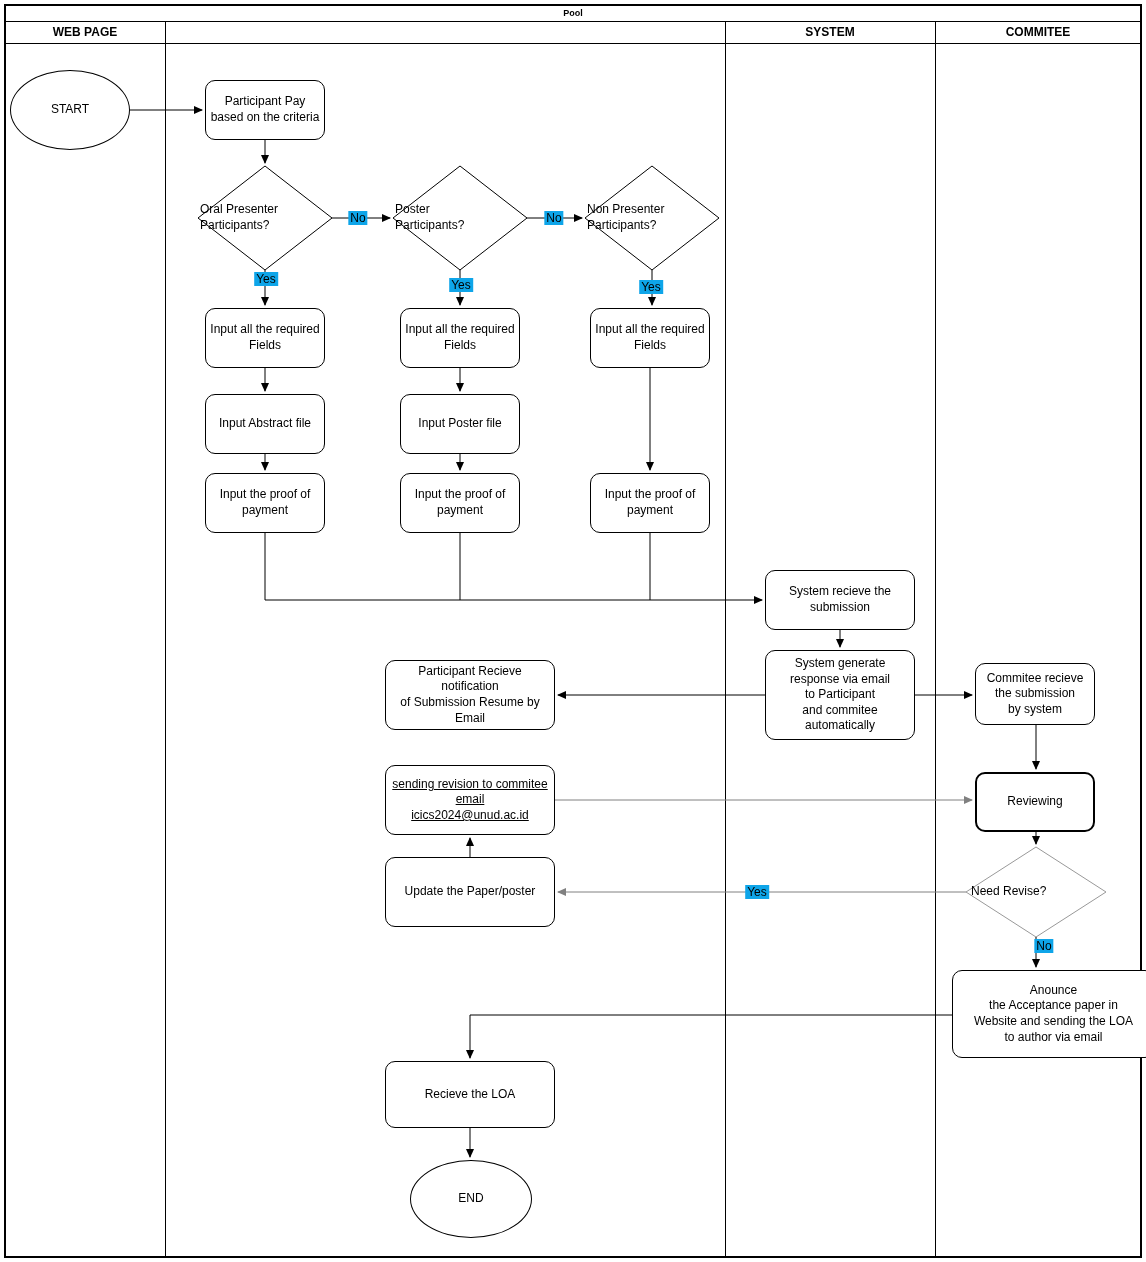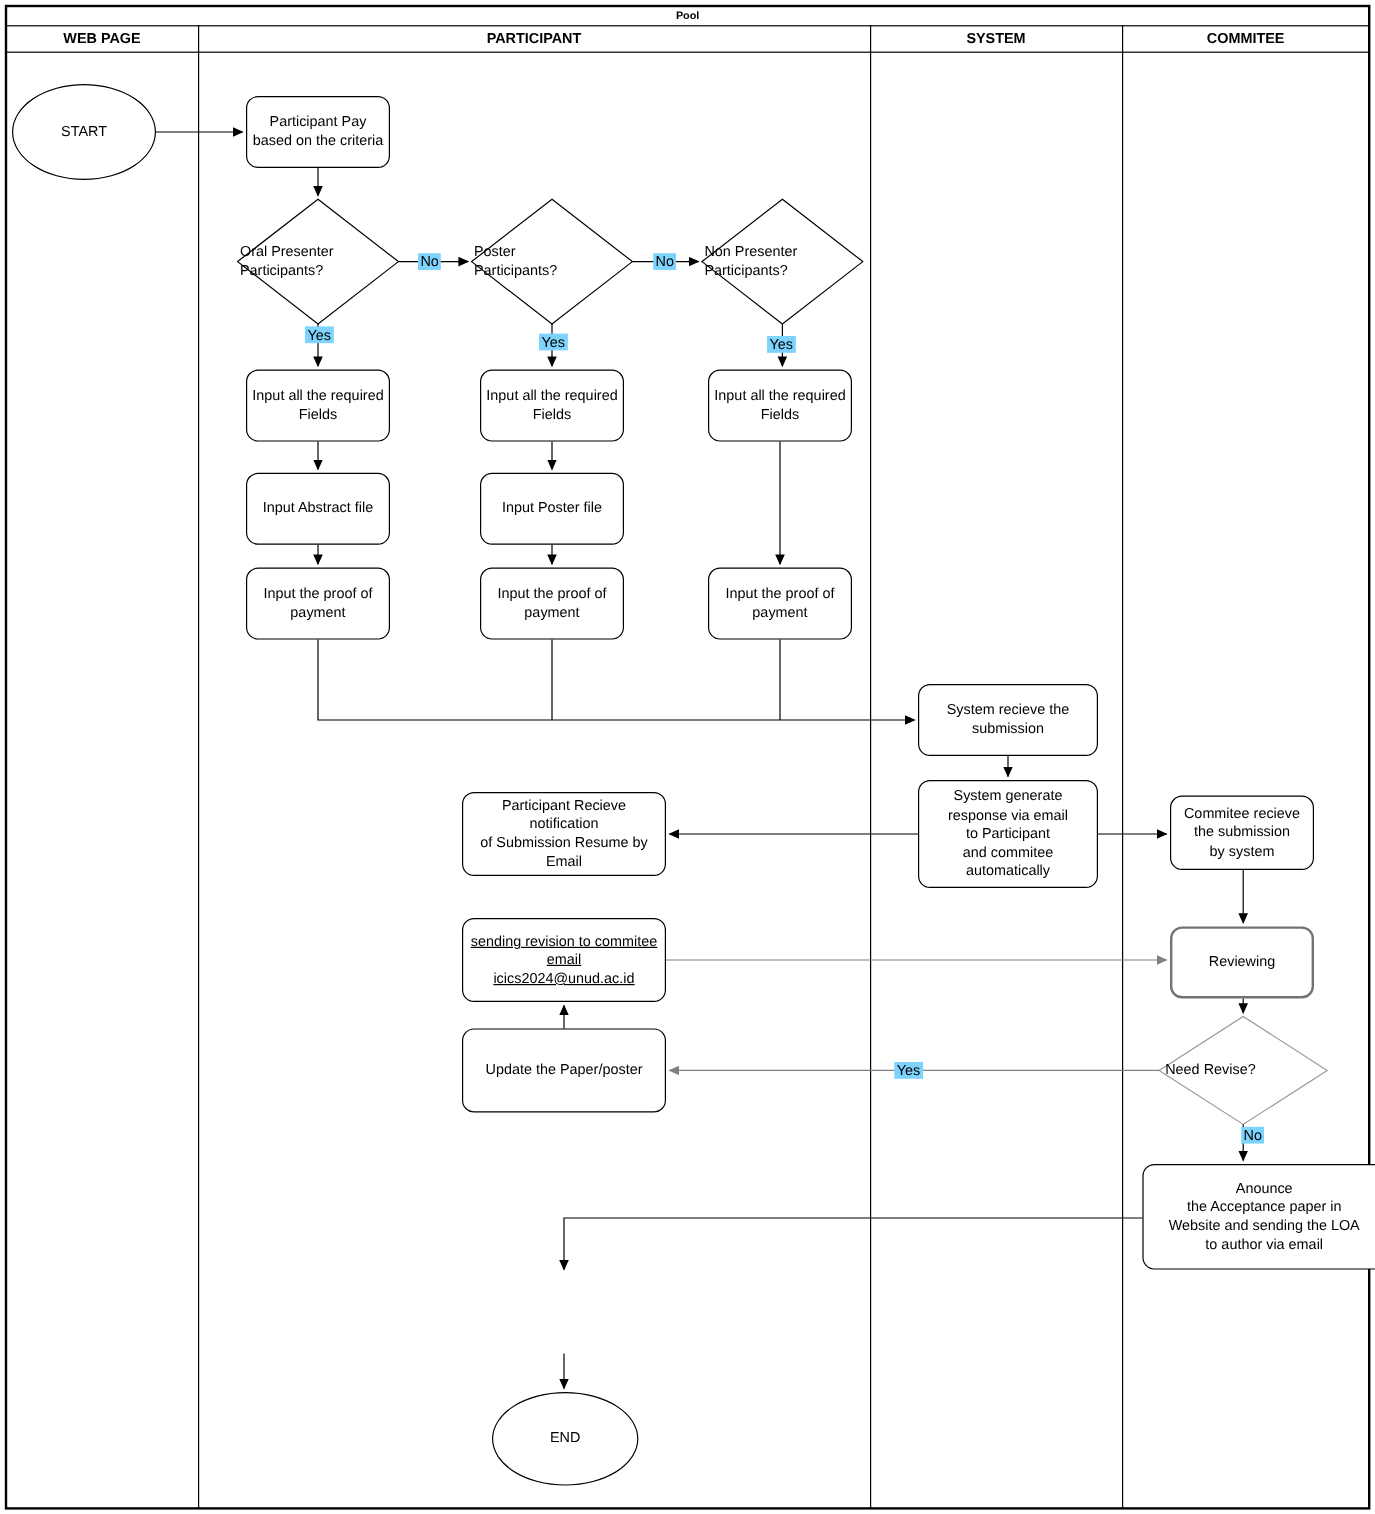--- a/index.html
+++ b/index.html
@@ -12,40 +12,39 @@
   .pool-title{position:absolute;left:5px;top:5px;width:1136px;height:16px;
               display:flex;align-items:center;justify-content:center;
               font-size:9px;font-weight:bold;}
   .lane-title{position:absolute;top:21px;height:22px;display:flex;align-items:center;
               justify-content:center;font-size:12px;font-weight:bold;}
   svg.wires{position:absolute;left:0;top:0;width:1146px;height:1262px;}
   .node{position:absolute;box-sizing:border-box;background:#fff;border:1px solid #000;
         border-radius:10px;display:flex;align-items:center;justify-content:center;
         text-align:center;white-space:pre-line;font-size:12px;line-height:1.3;padding:2px;}
   .ellipse{border-radius:50%;}
-  .gray-node{border:2px solid #737373;}
+  .gray-node{border:2px solid #000000;}
   .dlabel{position:absolute;transform:translate(-50%,-50%);width:130px;text-align:left;
           white-space:pre-line;font-size:12px;line-height:1.3;}
-  .elabel{position:absolute;transform:translate(-50%,-50%);background:#7dd3fc;
+  .elabel{position:absolute;transform:translate(-50%,-50%);background:#0ea5e9;
           font-size:12px;padding:0 2px;}
 </style>
 </head>
 <body>
 
 <div id="canvas">
 
   <div class="pool-frame"></div>
   <div class="pool-title">Pool</div>
   <div class="hline" style="left:5px;top:21px;width:1136px;"></div>
   <div class="hline" style="left:5px;top:43px;width:1136px;"></div>
   <div class="vline" style="left:165px;top:21px;height:1236px;"></div>
   <div class="vline" style="left:725px;top:21px;height:1236px;"></div>
   <div class="vline" style="left:935px;top:21px;height:1236px;"></div>
   <div class="lane-title" style="left:5px;width:160px;">WEB PAGE</div>
-  <div class="lane-title" style="left:165px;width:560px;">PARTICIPANT</div>
   <div class="lane-title" style="left:725px;width:210px;">SYSTEM</div>
   <div class="lane-title" style="left:935px;width:206px;">COMMITEE</div>
 
   <svg class="wires">
     <defs>
       <marker id="arrB" markerWidth="10" markerHeight="10" refX="8" refY="4" orient="auto" markerUnits="userSpaceOnUse">
         <path d="M0,0 L9,4 L0,8 z" fill="#000"></path>
       </marker>
       <marker id="arrG" markerWidth="10" markerHeight="10" refX="8" refY="4" orient="auto" markerUnits="userSpaceOnUse">
         <path d="M0,0 L9,4 L0,8 z" fill="#808080"></path>
@@ -132,20 +131,21 @@
 icics2024@unud.ac.id</div>
   <div class="node gray-node" style="left:975px;top:772px;width:120px;height:60px;">Reviewing</div>
   <div class="node" style="left:385px;top:857px;width:170px;height:70px;">Update the Paper/poster</div>
 
   <div class="dlabel" style="left:1036px;top:892px;">Need Revise?</div>
 
   <div class="node" style="left:952px;top:970px;width:203px;height:88px;">Anounce
 the Acceptance paper in
 Website and sending the LOA
 to author via email</div>
+  <div class="node" style="left:385px;top:1061px;width:170px;height:67px;">Recieve the LOA</div>
   <div class="node ellipse" style="left:410px;top:1160px;width:122px;height:78px;">END</div>
 
   <div class="elabel" style="left:358px;top:218px;">No</div>
   <div class="elabel" style="left:554px;top:218px;">No</div>
   <div class="elabel" style="left:266px;top:279px;">Yes</div>
   <div class="elabel" style="left:461px;top:285px;">Yes</div>
   <div class="elabel" style="left:651px;top:287px;">Yes</div>
   <div class="elabel" style="left:757px;top:892px;">Yes</div>
   <div class="elabel" style="left:1044px;top:946px;">No</div>
 

